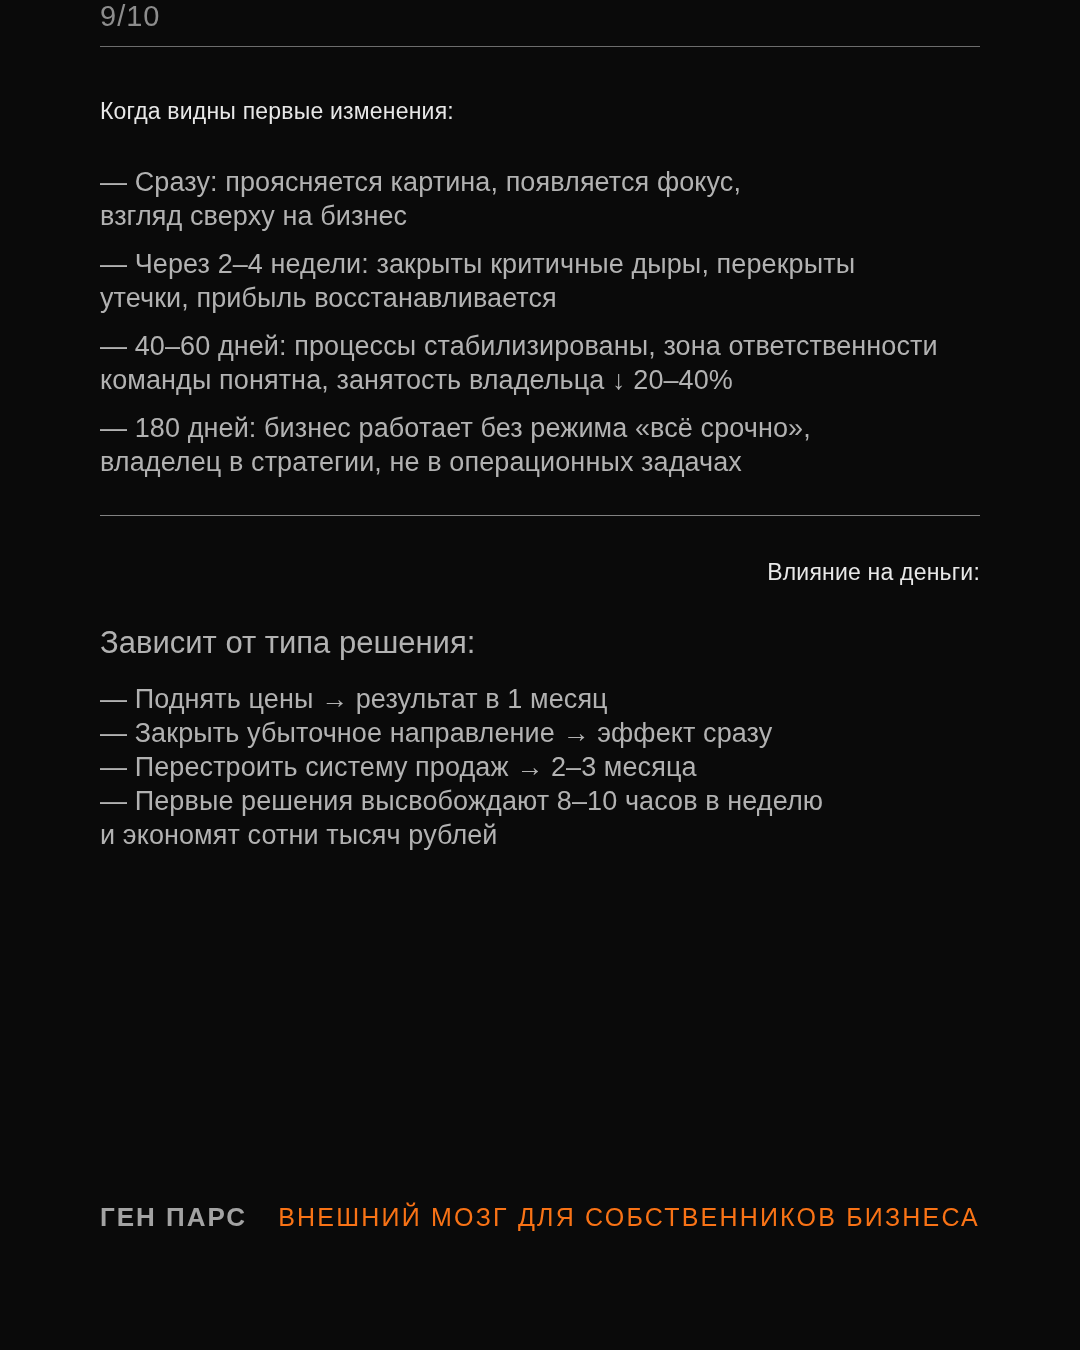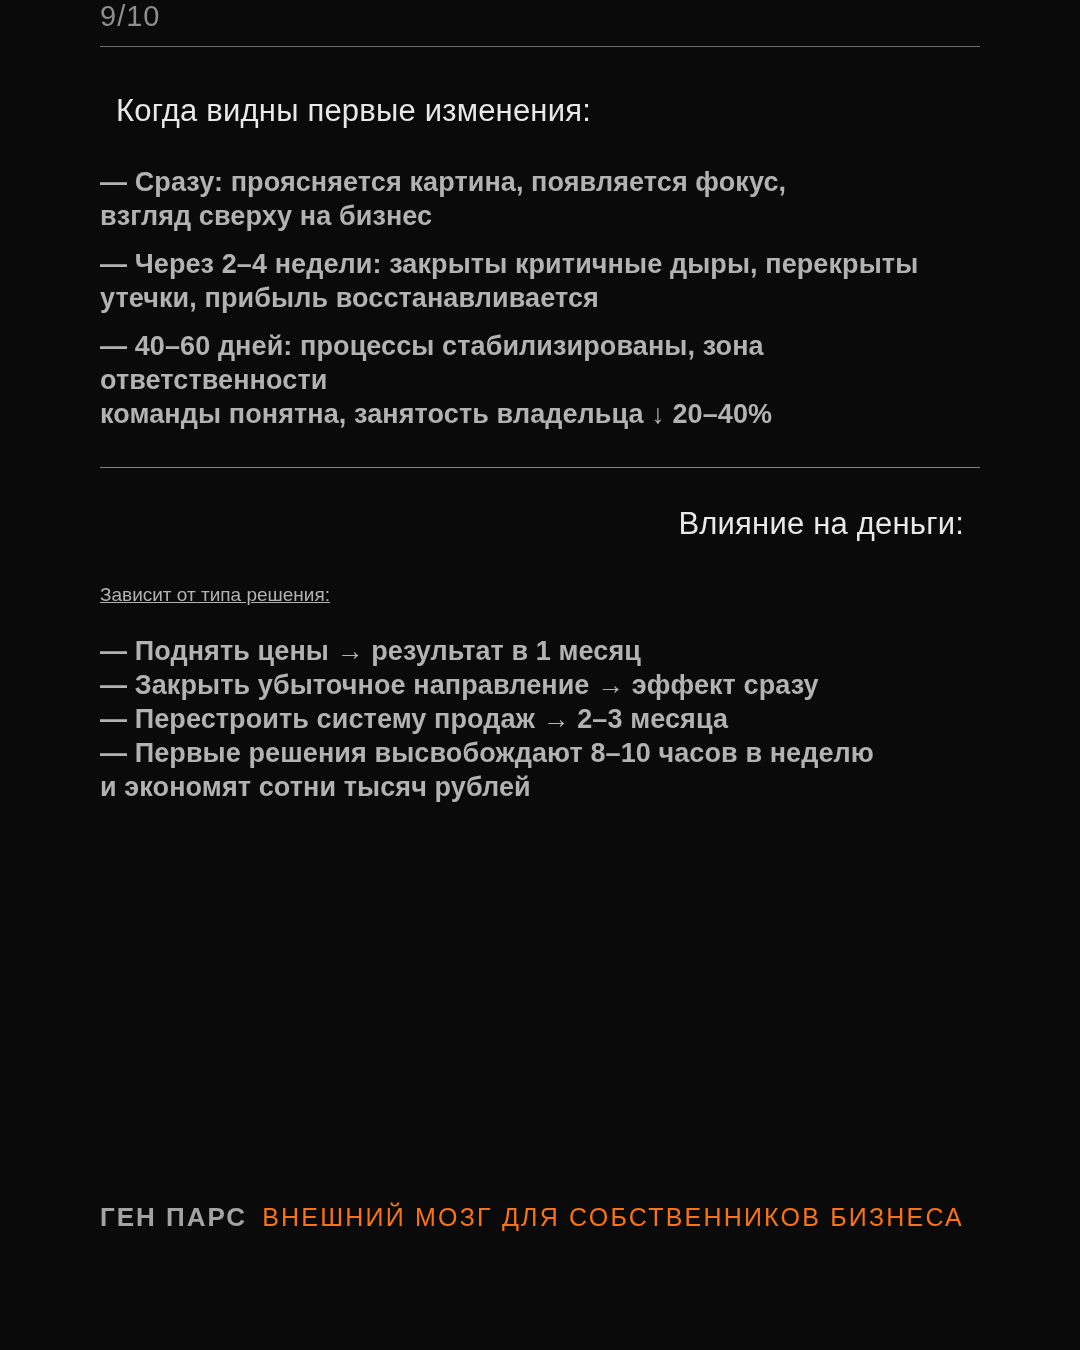--- a/index.html
+++ b/index.html
@@ -36,52 +36,50 @@
   .rule-mid { margin-top: 36px; opacity: 0.9; }
   .title {
     margin: 118px 0 0 0;
     font-size: 47px;
     line-height: 54px;
     font-weight: 700;
     letter-spacing: 0.3px;
     color: #c55e3d; 
   }
   .subheading {
-    margin: 16px;
-    font-size: 31px;
+    margin: 0;
+    font-size: 23px;
     line-height: 40px;
     font-weight: 500;
     letter-spacing: 0.2px;
     color: #e8e8e8;
   }
   .sub-1 { margin-top: 44px; }
   .sub-2 { margin-top: 36px; text-align: right; }
   .list-spaced { margin-top: 34px; }
   .item {
     margin: 0 0 14px 0;
     font-size: 27px;
     line-height: 34px;
     color: #b2b2b2;
     white-space: pre-line;
     letter-spacing: 0.1px;
-    font-weight: bold;
   }
   .intro {
     margin: 34px 0 0 0;
-    font-size: 19px;
+    font-size: 31px;
     line-height: 34px;
     color: #b2b2b2;
-    text-decoration: underline;
   }
   .list-tight { margin-top: 22px; }
   .list-tight .item { margin: 0; }
   .footer {
     position: absolute;
     left: 100px;
-    right: 116px;
+    right: 100px;
     top: 1202px;
     display: flex;
     justify-content: space-between;
     align-items: baseline;
   }
   .brand {
     font-size: 26px;
     font-weight: 700;
     letter-spacing: 2px;
     color: #a3a3a3;
@@ -108,20 +106,22 @@
 
     <h2 class="subheading sub-1">Когда видны первые изменения:</h2>
 
     <div class="list list-spaced">
       <p class="item">— Сразу: проясняется картина, появляется фокус,
 взгляд сверху на бизнес</p>
       <p class="item">— Через 2–4 недели: закрыты критичные дыры, перекрыты
 утечки, прибыль восстанавливается</p>
       <p class="item">— 40–60 дней: процессы стабилизированы, зона ответственности
 команды понятна, занятость владельца ↓ 20–40%</p>
+      <p class="item">— 180 дней: бизнес работает без режима «всё срочно»,
+владелец в стратегии, не в операционных задачах</p>
     </div>
 
     <hr class="rule rule-mid">
 
     <h2 class="subheading sub-2">Влияние на деньги:</h2>
 
     <p class="intro">Зависит от типа решения:</p>
 
     <div class="list list-tight">
       <p class="item">— Поднять цены → результат в 1 месяц</p>

